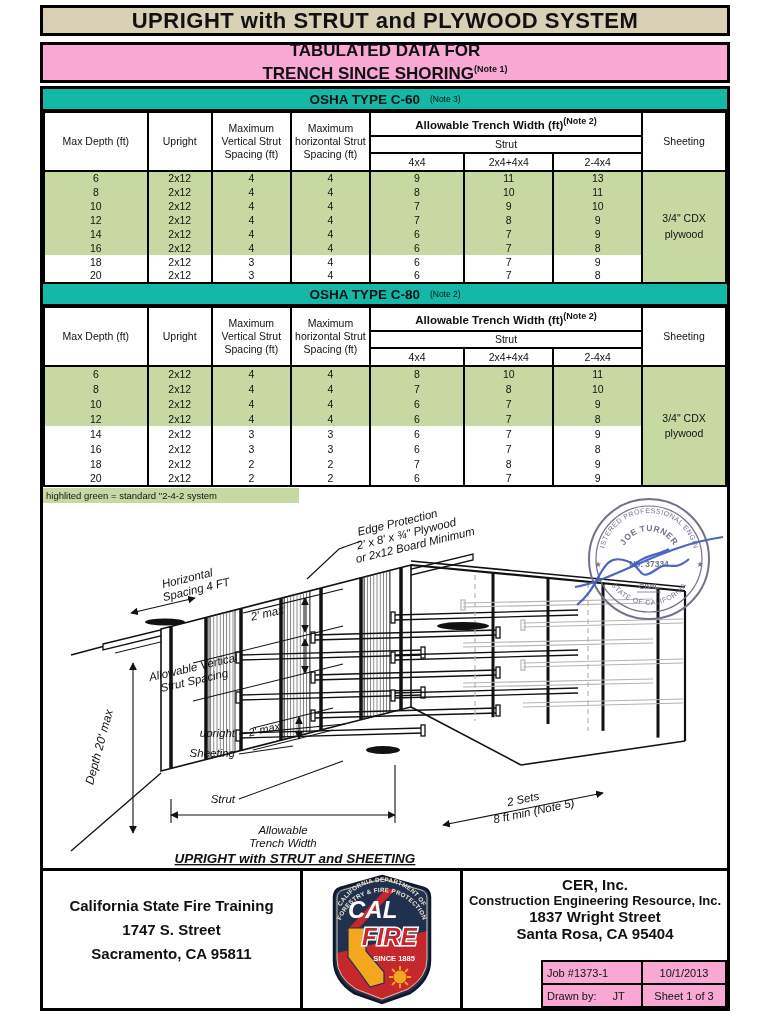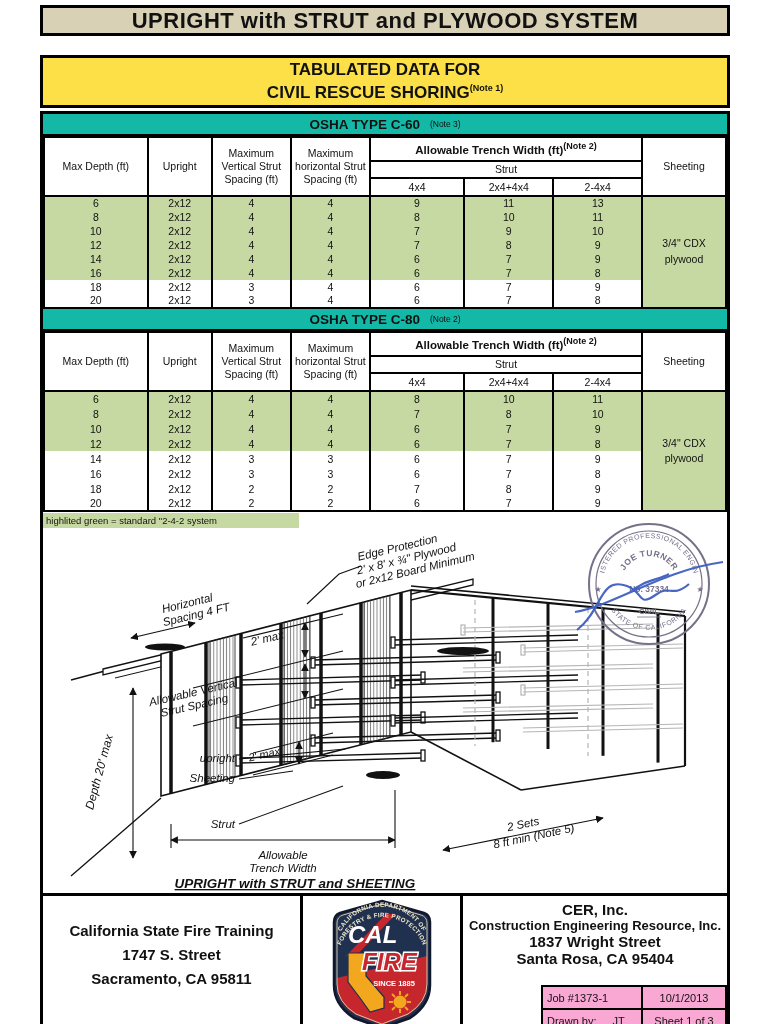--- a/index.html
+++ b/index.html
@@ -5,24 +5,24 @@
   * { margin:0; padding:0; box-sizing:border-box; }
   body {
     width:768px; height:1024px; background:#ffffff; position:relative;
     font-family:"Liberation Sans", sans-serif; color:#111;
   }
   .doc { position:absolute; left:40px; top:5px; width:690px; }
 
   .title-bar {
     border:3px solid #000; background:#d9d1b6; height:31px;
     display:flex; align-items:center; justify-content:center;
-    font-size:22px; font-weight:bold; letter-spacing:0.5px; margin-bottom:19px;
+    font-size:22px; font-weight:bold; letter-spacing:0.5px; margin-bottom:6px;
   }
   .subtitle-box {
-    border:3px solid #000; background:#fde047; height:53px;
+    border:3px solid #000; background:#f9a8d4; height:41px;
     display:flex; flex-direction:column; align-items:center; justify-content:center;
     font-size:17px; font-weight:bold; line-height:1.35; margin-bottom:3px;
   }
   sup { font-size:9px; font-weight:bold; }
 
   .main-stack { border:3px solid #000; }
 
   .section-bar {
     border-bottom:2px solid #000; background:#14b8a6; height:22px;
     display:flex; align-items:center; justify-content:center;
@@ -78,21 +78,21 @@
 
 <div class="doc">
 
   <div class="title-bar">
     <span>UPRIGHT with STRUT and PLYWOOD SYSTEM</span>
   </div>
 
   <div class="subtitle-box">
     <div>TABULATED DATA FOR</div>
     <div>
-      <span>CIVIL RESCUE SHORING</span><sup>(Note 1)</sup>
+      <span>TRENCH SINCE SHORING</span><sup>(Note 1)</sup>
     </div>
   </div>
 
   <div class="main-stack">
 
     <div class="section-bar">
       <span>OSHA TYPE C-60</span>
       <sup>(Note 3)</sup>
     </div>
 

